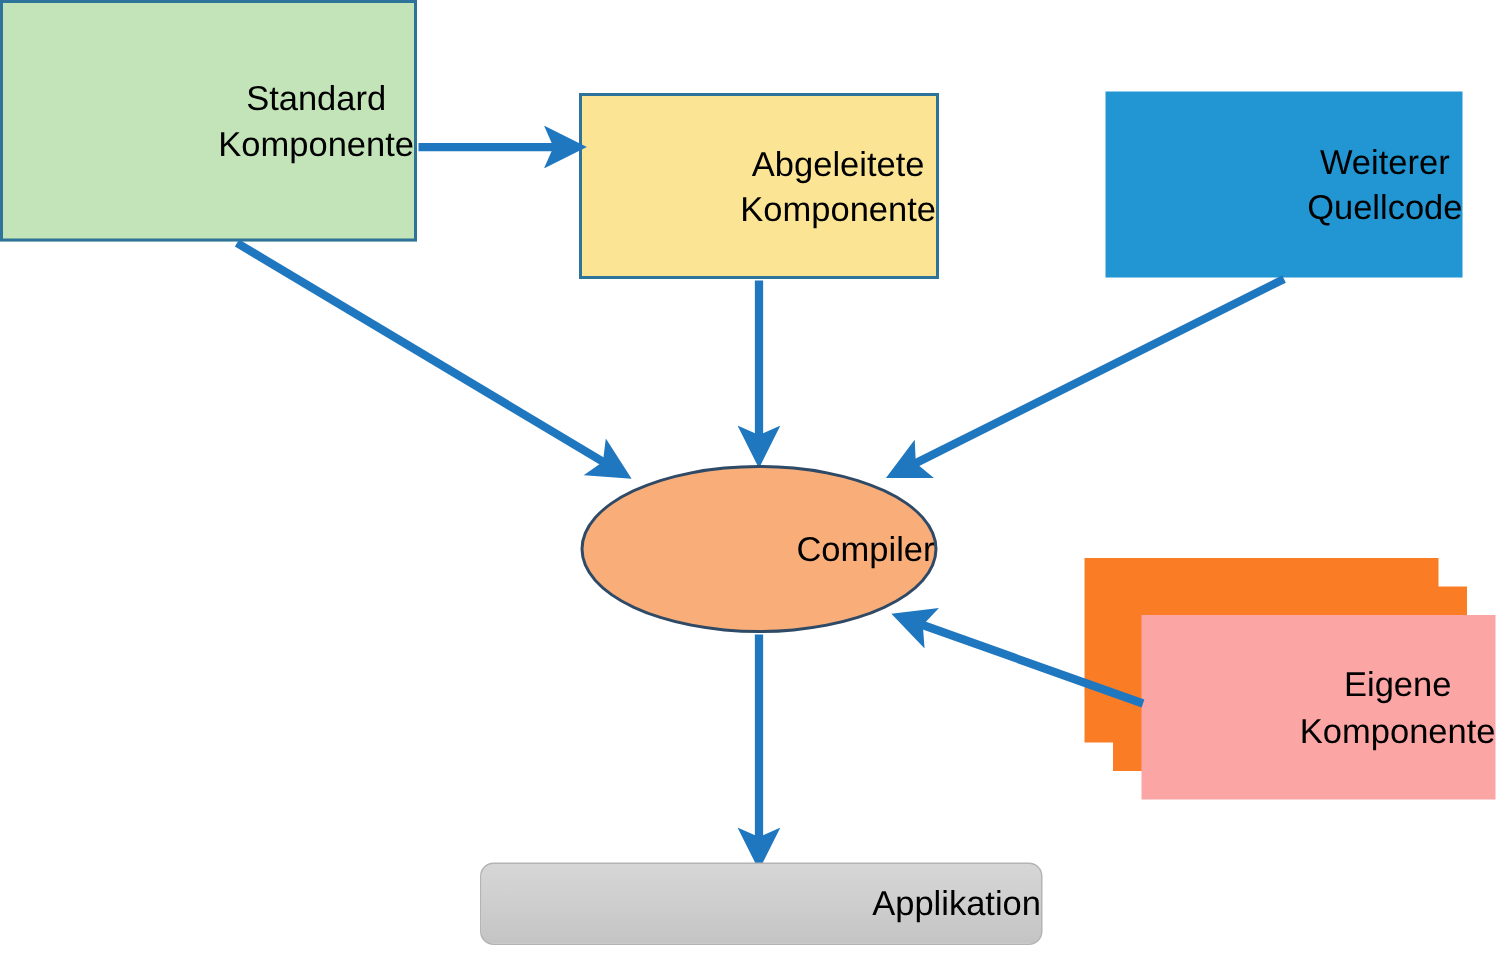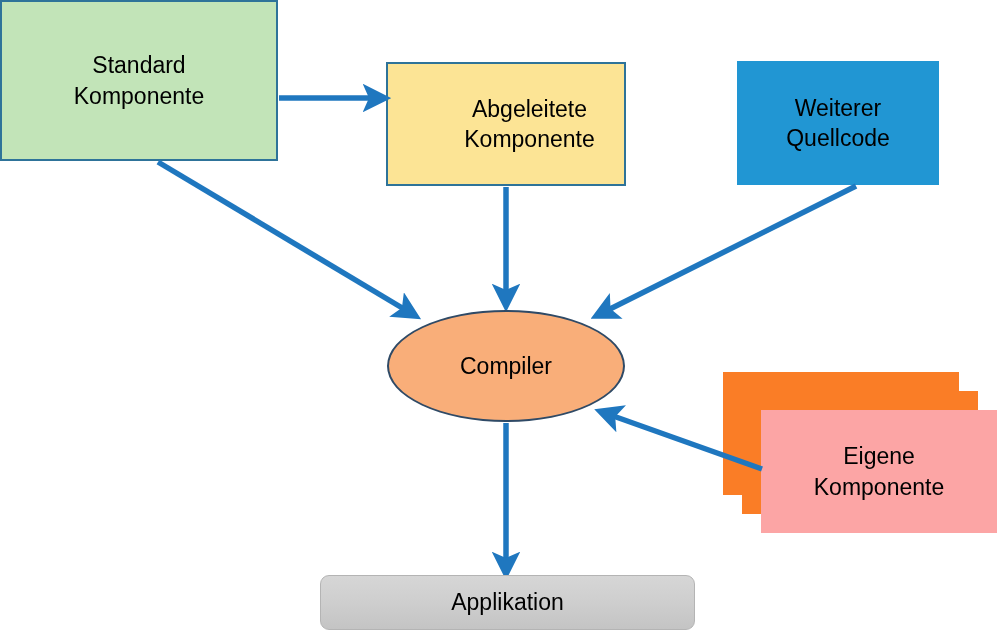--- a/index.html
+++ b/index.html
@@ -17,21 +17,21 @@
     position: relative;
     width: 1000px;
     height: 638px;
     background: #ffffff;
   }
   .node {
     position: absolute;
     box-sizing: border-box;
     display: flex;
     align-items: center;
-    justify-content: center;
+    justify-content: flex-end;
     text-align: center;
     color: #000000;
     font-size: 23px;
     line-height: 1.32;
     white-space: pre-line;
   }
   
   .green-back {
     background: #c2e4b8;
     border: 2px solid #2e7399;
@@ -88,21 +88,21 @@
   <div class="node green-front" style="left:0px; top:0px; width:278px; height:161px;">
     <span>Standard
 Komponente</span>
   </div>
 
   <div class="node yellow-box" style="left:386px; top:62px; width:240px; height:124px;">
     <span>Abgeleitete
 Komponente</span>
   </div>
 
-  <div class="node blue-box" style="left:737px; top:61px; width:202px; height:124px;">
+  <div class="node blue-box" style="left:737px; top:61px; width:238px; height:124px;">
     <span>Weiterer
 Quellcode</span>
   </div>
 
   <div class="node orange-back" style="left:723px; top:372px; width:236px; height:123px;"></div>
   <div class="node orange-back" style="left:742px; top:391px; width:236px; height:123px;"></div>
   <div class="node orange-front" style="left:761px; top:410px; width:236px; height:123px;">
     <span>Eigene
 Komponente</span>
   </div>

